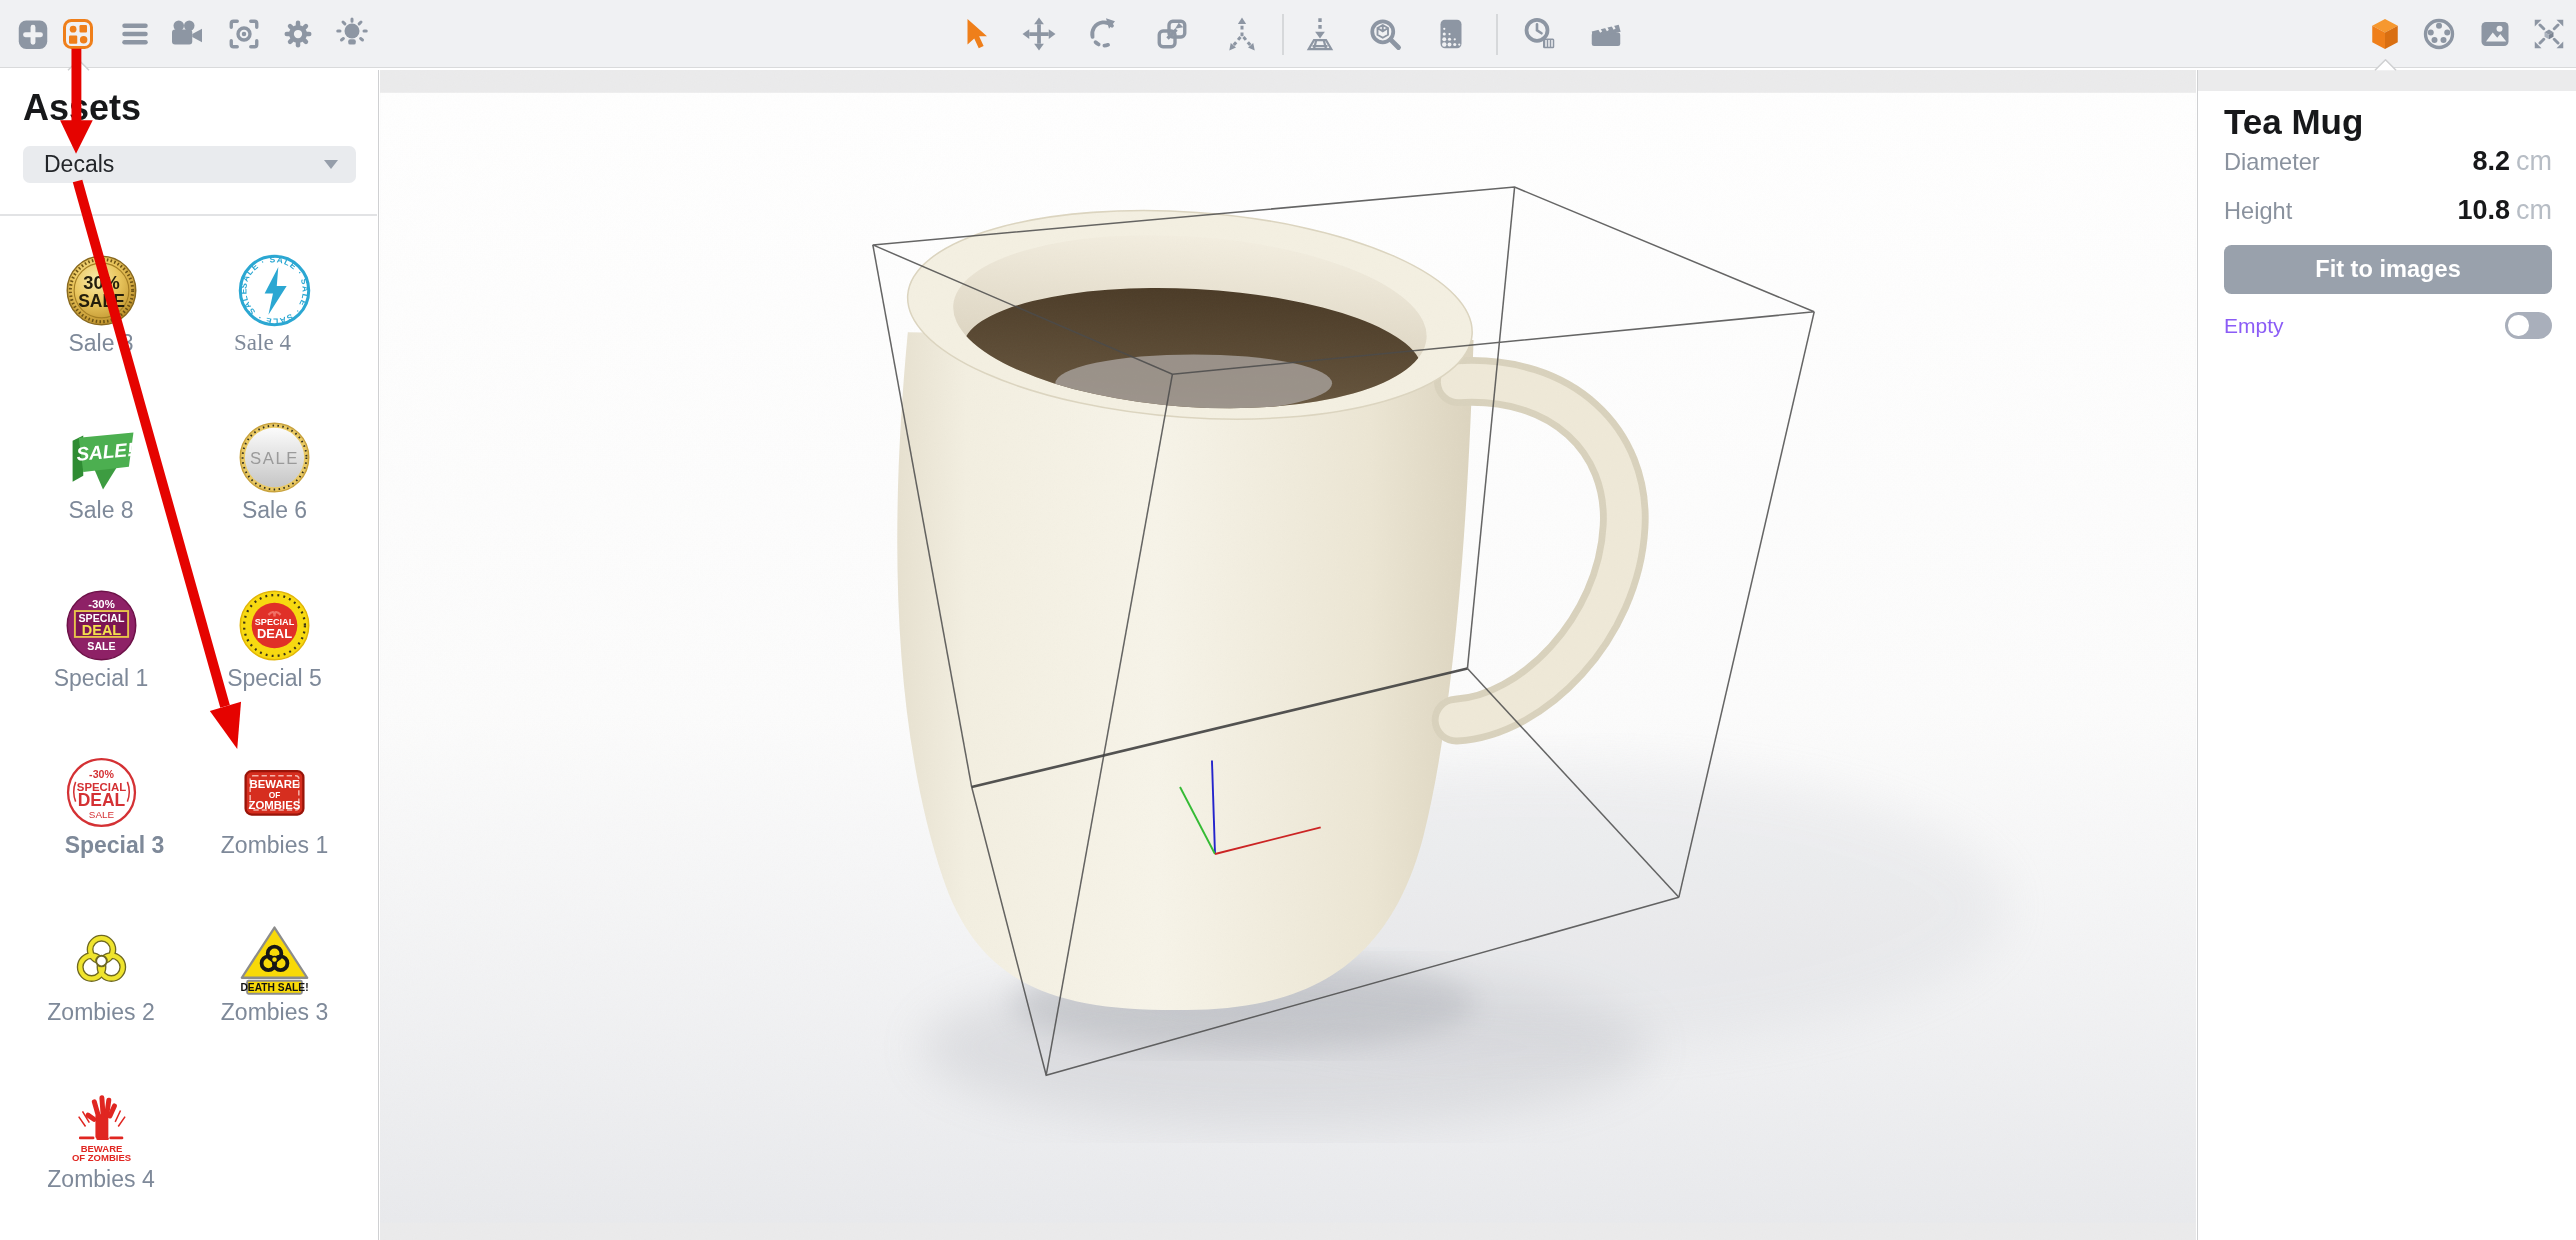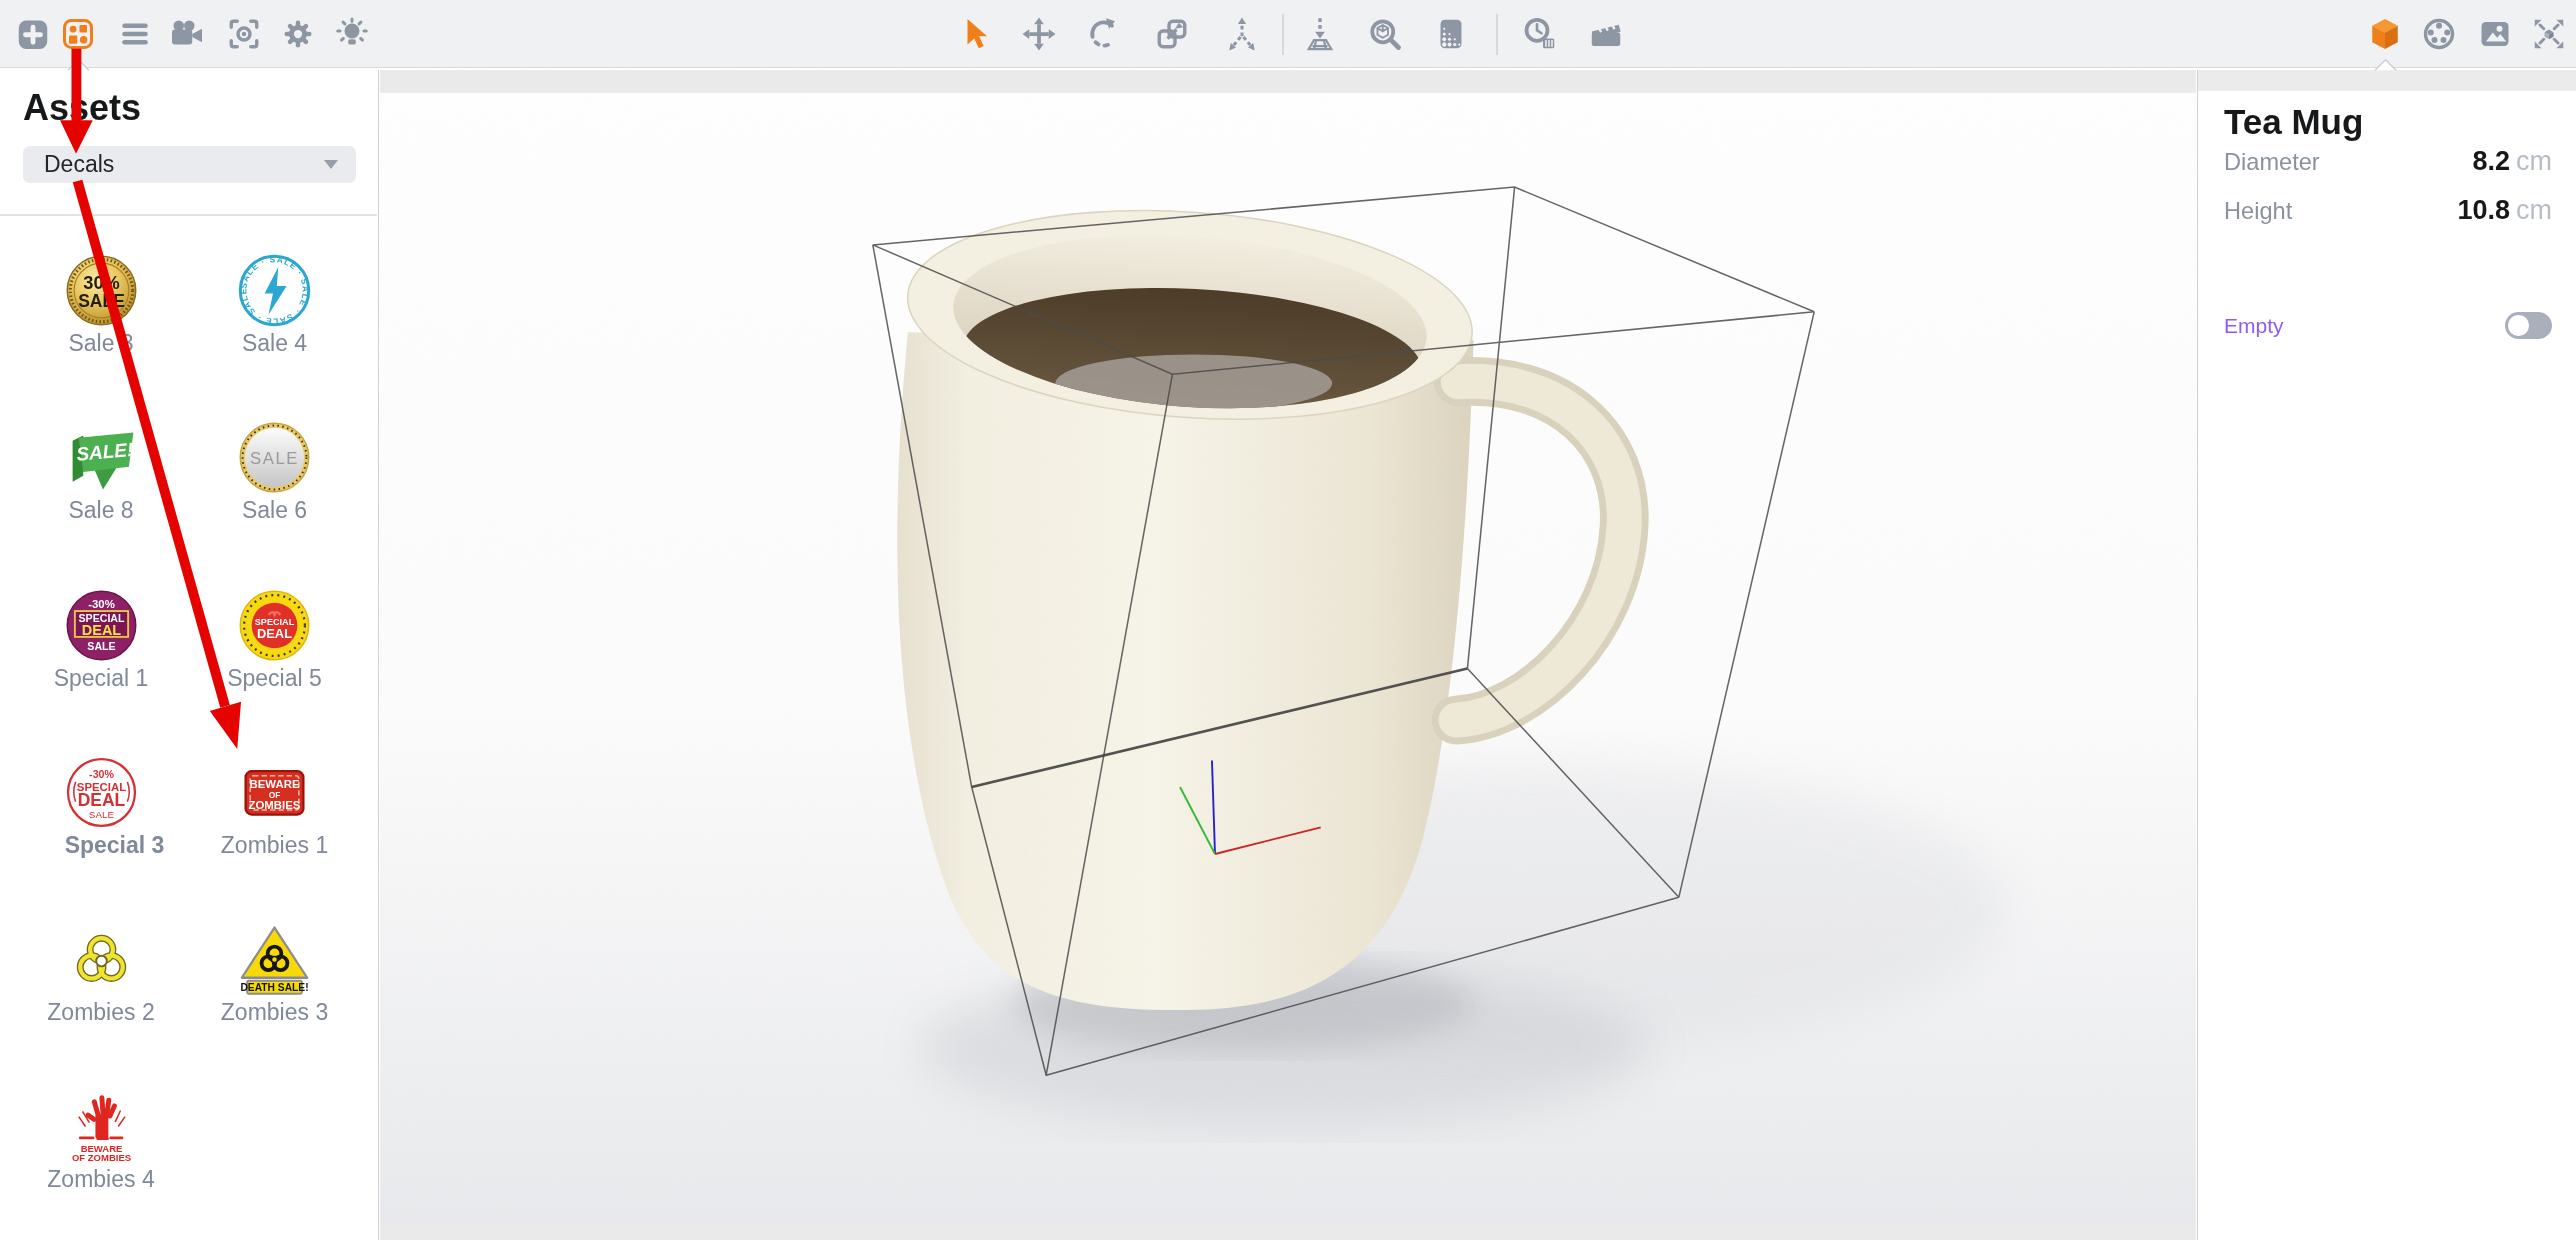--- a/index.html
+++ b/index.html
@@ -329,21 +329,21 @@
         <defs>
             <path id="ring4" d="M48,48 m-37,0 a37,37 0 1,1 74,0 a37,37 0 1,1 -74,0"></path>
           </defs>
         <circle cx="48" cy="48" r="45" fill="#ffffff" stroke="#2ba7d2" stroke-width="4"></circle>
         <text font-size="11" font-weight="bold" fill="#2ba7d2" letter-spacing="1.5">
           <textPath href="#ring4" startOffset="2">SALE · SALE · SALE · SALE · SALE ·</textPath>
         </text>
         <polygon points="53,17 35,52 46,52 40,80 64,42 51,42" fill="#2ba7d2"></polygon>
       </svg>
     </div>
-    <div class="decal-label" style="left:191px; top:260px;">Sale 4</div>
+    <div class="decal-label" style="left:179px; top:260px;font-family:Liberation Serif, serif;">Sale 4</div>
 
     <div class="decal" style="left:65px; top:351px;">
       <svg viewBox="0 0 96 96">
         <polygon points="10,26 24,19 24,72 10,80" fill="#2f8c33"></polygon>
         <polygon points="38,62 70,58 50,90" fill="#3d9c41"></polygon>
         <polygon points="18,22 90,15 84,60 24,67" fill="#4caf50"></polygon>
         <text x="53" y="49" text-anchor="middle" font-size="25" font-weight="bold" font-style="italic" fill="#ffffff" transform="rotate(-5 53 49)">SALE!</text>
       </svg>
     </div>
     <div class="decal-label" style="left:17.5px; top:427px;">Sale 8</div>
@@ -559,20 +559,21 @@
         <span class="val">8.2</span><span class="unit">cm</span>
       </span>
     </div>
     <div class="prop-row" style="top:125px">
       <span class="prop-label">Height</span>
       <span class="prop-value">
         <span class="val">10.8</span><span class="unit">cm</span>
       </span>
     </div>
 
+    <button class="fit-button">Fit to images</button>
 
     <div class="toggle-row">
       <span class="toggle-label">Empty</span>
       <span class="toggle">
         <span class="toggle-knob"></span>
       </span>
     </div>
   </div>
 
   <svg class="annotations" viewBox="0 0 3388 1632">

